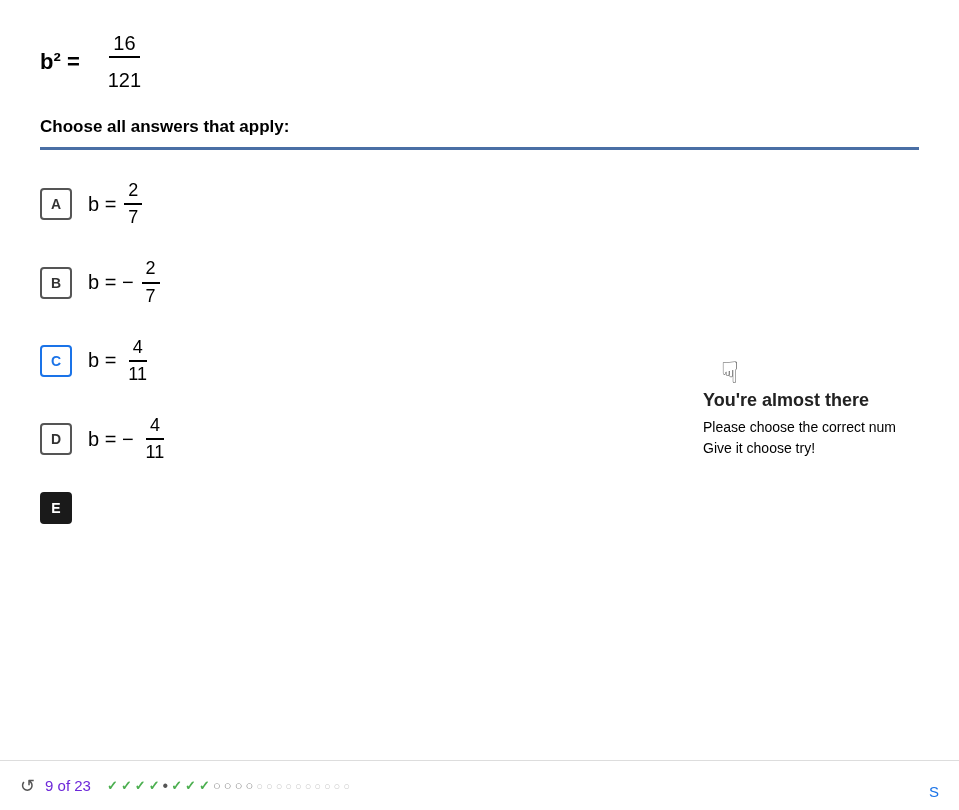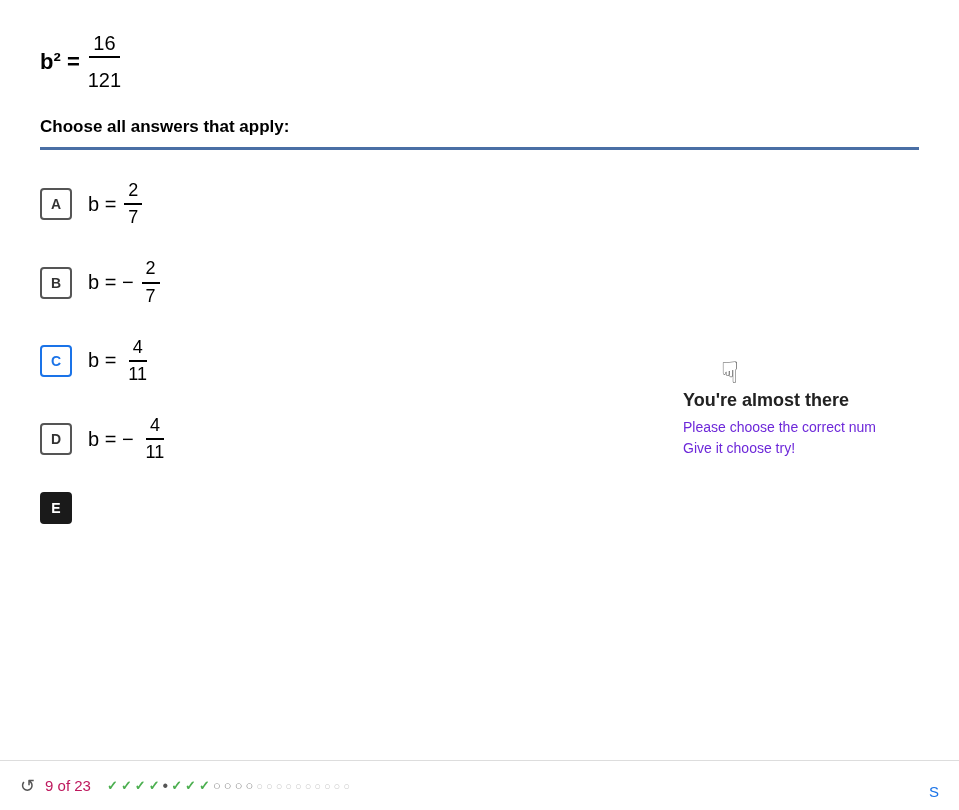--- a/index.html
+++ b/index.html
@@ -12,21 +12,21 @@
       position: relative;
     }
 
     .main-content {
       padding: 30px 40px 10px 40px;
     }
 
     .equation-header {
       display: flex;
       align-items: center;
-      gap: 4px;
+      gap: 24px;
       margin-bottom: 24px;
       font-size: 22px;
     }
 
     .fraction {
       display: inline-flex;
       flex-direction: column;
       align-items: center;
       vertical-align: middle;
       font-size: 22px;
@@ -128,35 +128,35 @@
     }
 
     .option-fraction .den {
       padding: 0 4px;
       line-height: 1.4;
       font-size: 18px;
     }
 
     .feedback-box {
       position: absolute;
-      right: 56px;
+      right: 36px;
       top: 390px;
       width: 220px;
     }
 
     .feedback-title {
       font-size: 18px;
       font-weight: bold;
       color: #222;
       margin-bottom: 6px;
     }
 
     .feedback-body {
       font-size: 14px;
-      color: #6d28d9;
+      color: #000000;
       line-height: 1.5;
     }
 
     .cursor-hand {
       position: absolute;
       right: 220px;
       top: 355px;
       font-size: 30px;
       color: #555;
     }
@@ -175,21 +175,21 @@
     }
 
     .progress-circle-icon {
       font-size: 18px;
       color: #555;
       margin-right: 10px;
     }
 
     .progress-text {
       font-size: 15px;
-      color: #be185d;
+      color: #6d28d9;
       margin-right: 16px;
       font-weight: 500;
     }
 
     .skip-btn {
       position: absolute;
       right: 20px;
       bottom: 10px;
       font-size: 15px;
       color: #1a73e8;

